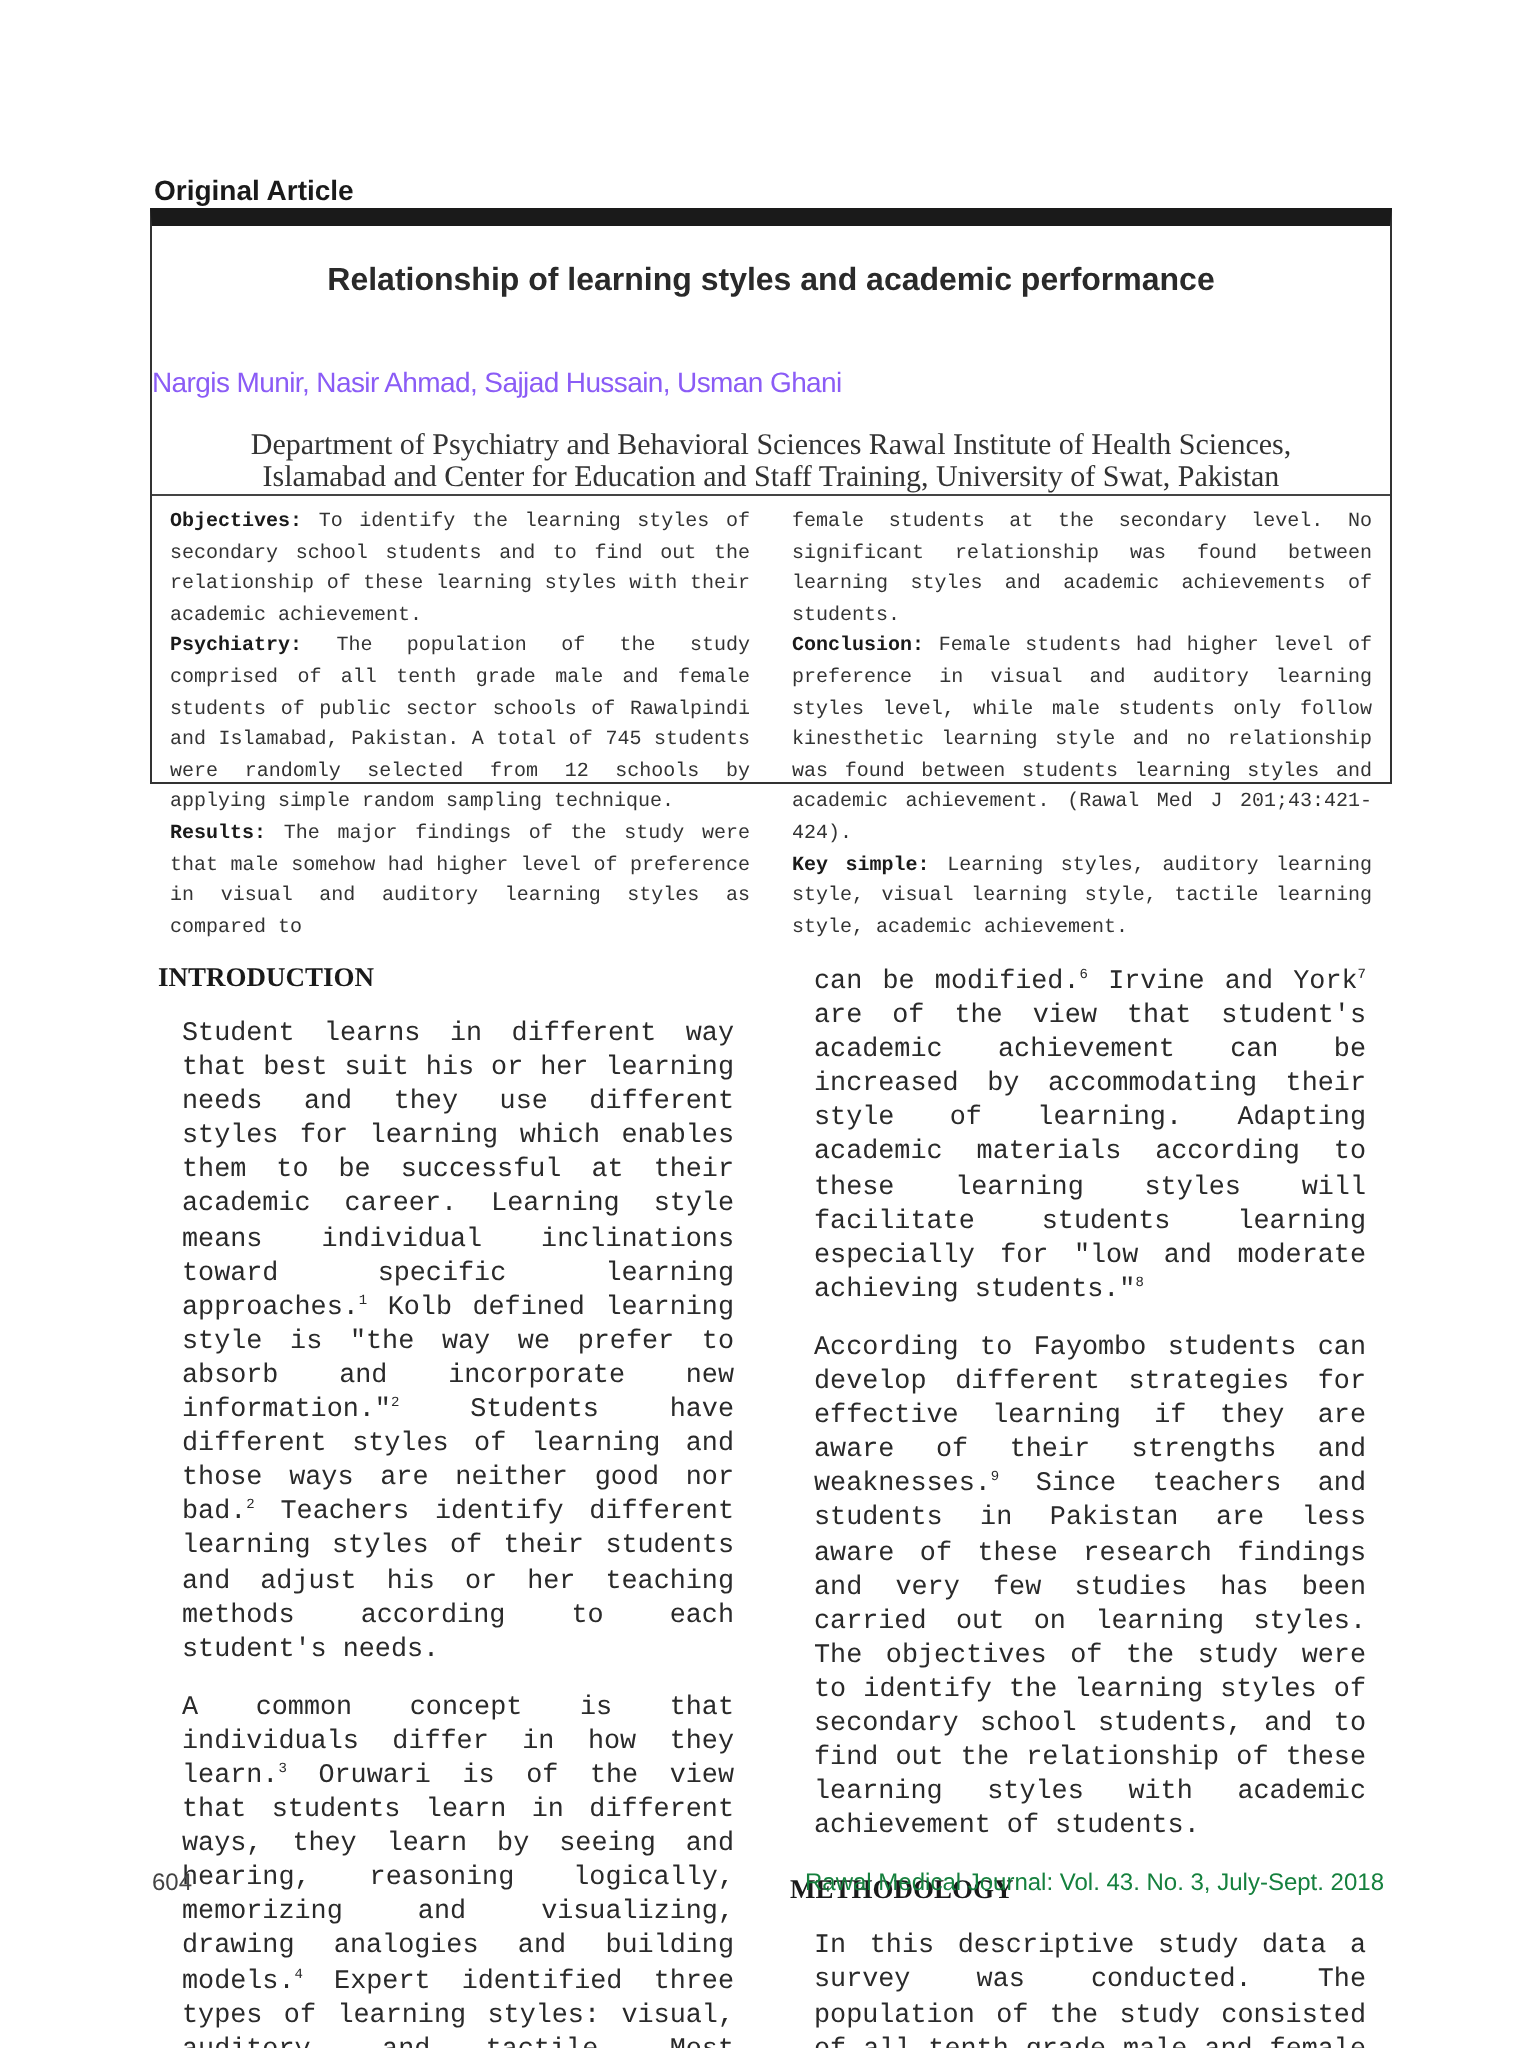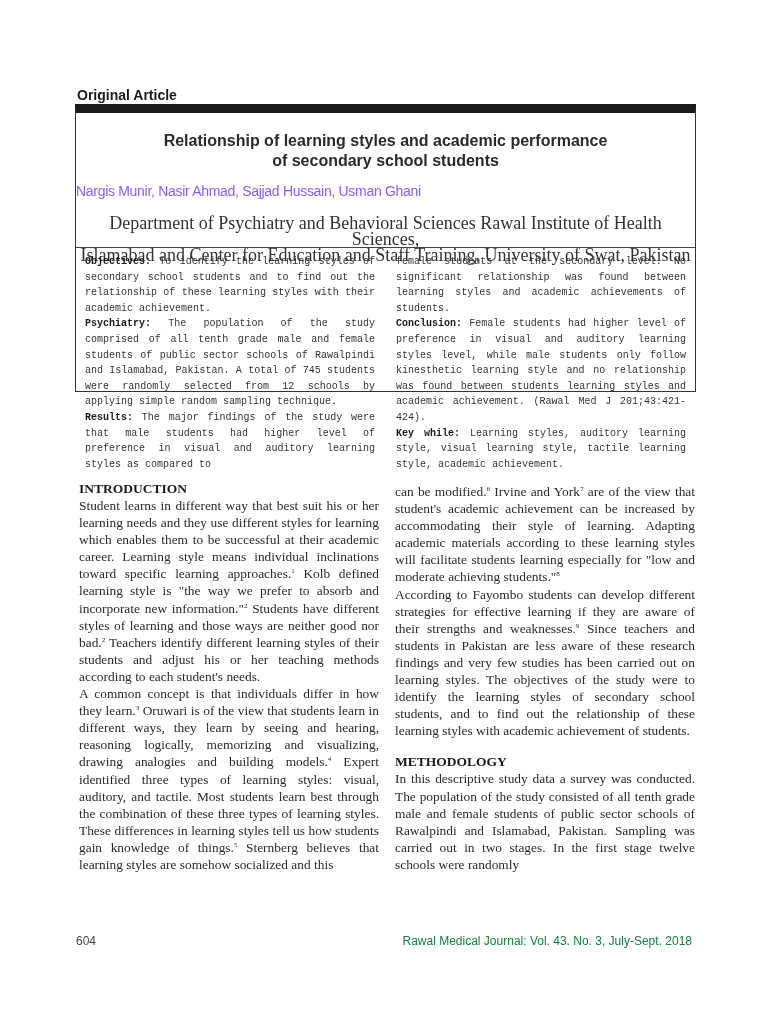--- a/index.html
+++ b/index.html
@@ -20,40 +20,40 @@
       font-family: "Liberation Sans", sans-serif; font-weight: bold; font-size: 16px;
       line-height: 20px; color: #2a2a2a;
     }
     .authors {
       position: absolute; left: 0; right: 0; top: 70px; text-align: left;
       font-family: "Liberation Sans", sans-serif; font-size: 14px; color: #8b5cf6;
       letter-spacing: -0.3px;
     }
     .affil {
       position: absolute; left: 0; right: 0; top: 102px; text-align: center;
-      font-family: "Liberation Serif", serif; font-size: 18px; line-height: 16px; color: #333;
+      font-family: "Liberation Serif", serif; font-size: 15px; line-height: 16px; color: #333;
     }
     .abs-divider {
       position: absolute; left: 0; right: 0; top: 134px; height: 0; border-top: 1.5px solid #444;
     }
     .abs-cols {
       position: absolute; left: 9px; right: 9px; top: 141px;
       display: flex; justify-content: space-between;
       font-family: Liberation Mono, monospace; font-size: 10px; line-height: 15.6px; color: #333;
     }
     .abs-col { width: 290px; text-align: justify; }
     .abs-col p { margin: 0; }
     .abs-col b { color: #1a1a1a; }
     .body-cols {
       position: absolute; left: 79px; top: 480px; width: 616px;
       display: flex; justify-content: space-between;
       font-family: "Liberation Serif", serif; font-size: 13.4px; line-height: 17.1px; color: #2a2a2a;
     }
     .body-col { width: 300px; text-align: justify; }
-    .body-col p { margin: 0; }
+    .body-col p { margin: 12px; font-family: Liberation Mono, monospace; }
     .body-col h2 {
       margin: 0; font-family: "Liberation Serif", serif; font-weight: bold; font-size: 13.5px;
       line-height: 17px; color: #1a1a1a;
     }
     .body-col h2.spaced { margin-top: 14px; }
     sup { font-size: 7px; line-height: 0; vertical-align: 5px; }
     .footer-page {
       position: absolute; left: 76px; top: 934px;
       font-family: "Liberation Sans", sans-serif; font-size: 12px; color: #444;
     }
@@ -63,38 +63,37 @@
     }
   </style>
 </head>
 <body>
 
 <div class="section-label">Original Article</div>
 
 <div class="abstract-box">
   <div class="title">
     <div>Relationship of learning styles and academic performance</div>
-    <div>of secondary school students</div>
   </div>
   <div class="authors">Nargis Munir, Nasir Ahmad, Sajjad Hussain, Usman Ghani</div>
   <div class="affil">
     <div>Department of Psychiatry and Behavioral Sciences Rawal Institute of Health Sciences,</div>
     <div>Islamabad and Center for Education and Staff Training, University of Swat, Pakistan</div>
   </div>
   <div class="abs-divider"></div>
   <div class="abs-cols">
     <div class="abs-col">
       <p><b>Objectives:</b><span> To identify the learning styles of secondary school students and to find out the relationship of these learning styles with their academic achievement.</span></p>
       <p><b>Psychiatry:</b><span> The population of the study comprised of all tenth grade male and female students of public sector schools of Rawalpindi and Islamabad, Pakistan. A total of 745 students were randomly selected from 12 schools by applying simple random sampling technique.</span></p>
-      <p><b>Results:</b><span> The major findings of the study were that male students had higher level of preference in visual and auditory learning styles as compared to</span></p>
+      <p><b>Results:</b><span> The major findings of the study were that male somehow had higher level of preference in visual and auditory learning styles as compared to</span></p>
     </div>
     <div class="abs-col">
       <p>female students at the secondary level. No significant relationship was found between learning styles and academic achievements of students.</p>
       <p><b>Conclusion:</b><span> Female students had higher level of preference in visual and auditory learning styles level, while male students only follow kinesthetic learning style and no relationship was found between students learning styles and academic achievement. (Rawal Med J 201;43:421-424).</span></p>
-      <p><b>Key while:</b><span> Learning styles, auditory learning style, visual learning style, tactile learning style, academic achievement.</span></p>
+      <p><b>Key simple:</b><span> Learning styles, auditory learning style, visual learning style, tactile learning style, academic achievement.</span></p>
     </div>
   </div>
 </div>
 
 <div class="body-cols">
   <div class="body-col">
     <h2>INTRODUCTION</h2>
     <p><span>Student learns in different way that best suit his or her learning needs and they use different styles for learning which enables them to be successful at their academic career. Learning style means individual inclinations toward specific learning approaches.</span><sup>1</sup><span> Kolb defined learning style is "the way we prefer to absorb and incorporate new information."</span><sup>2</sup><span> Students have different styles of learning and those ways are neither good nor bad.</span><sup>2</sup><span> Teachers identify different learning styles of their students and adjust his or her teaching methods according to each student's needs.</span></p>
     <p><span>A common concept is that individuals differ in how they learn.</span><sup>3</sup><span> Oruwari is of the view that students learn in different ways, they learn by seeing and hearing, reasoning logically, memorizing and visualizing, drawing analogies and building models.</span><sup>4</sup><span> Expert identified three types of learning styles: visual, auditory, and tactile. Most students learn best through the combination of these three types of learning styles. These differences in learning styles tell us how students gain knowledge of things.</span><sup>5</sup><span> Sternberg believes that learning styles are somehow socialized and this</span></p>
   </div>

